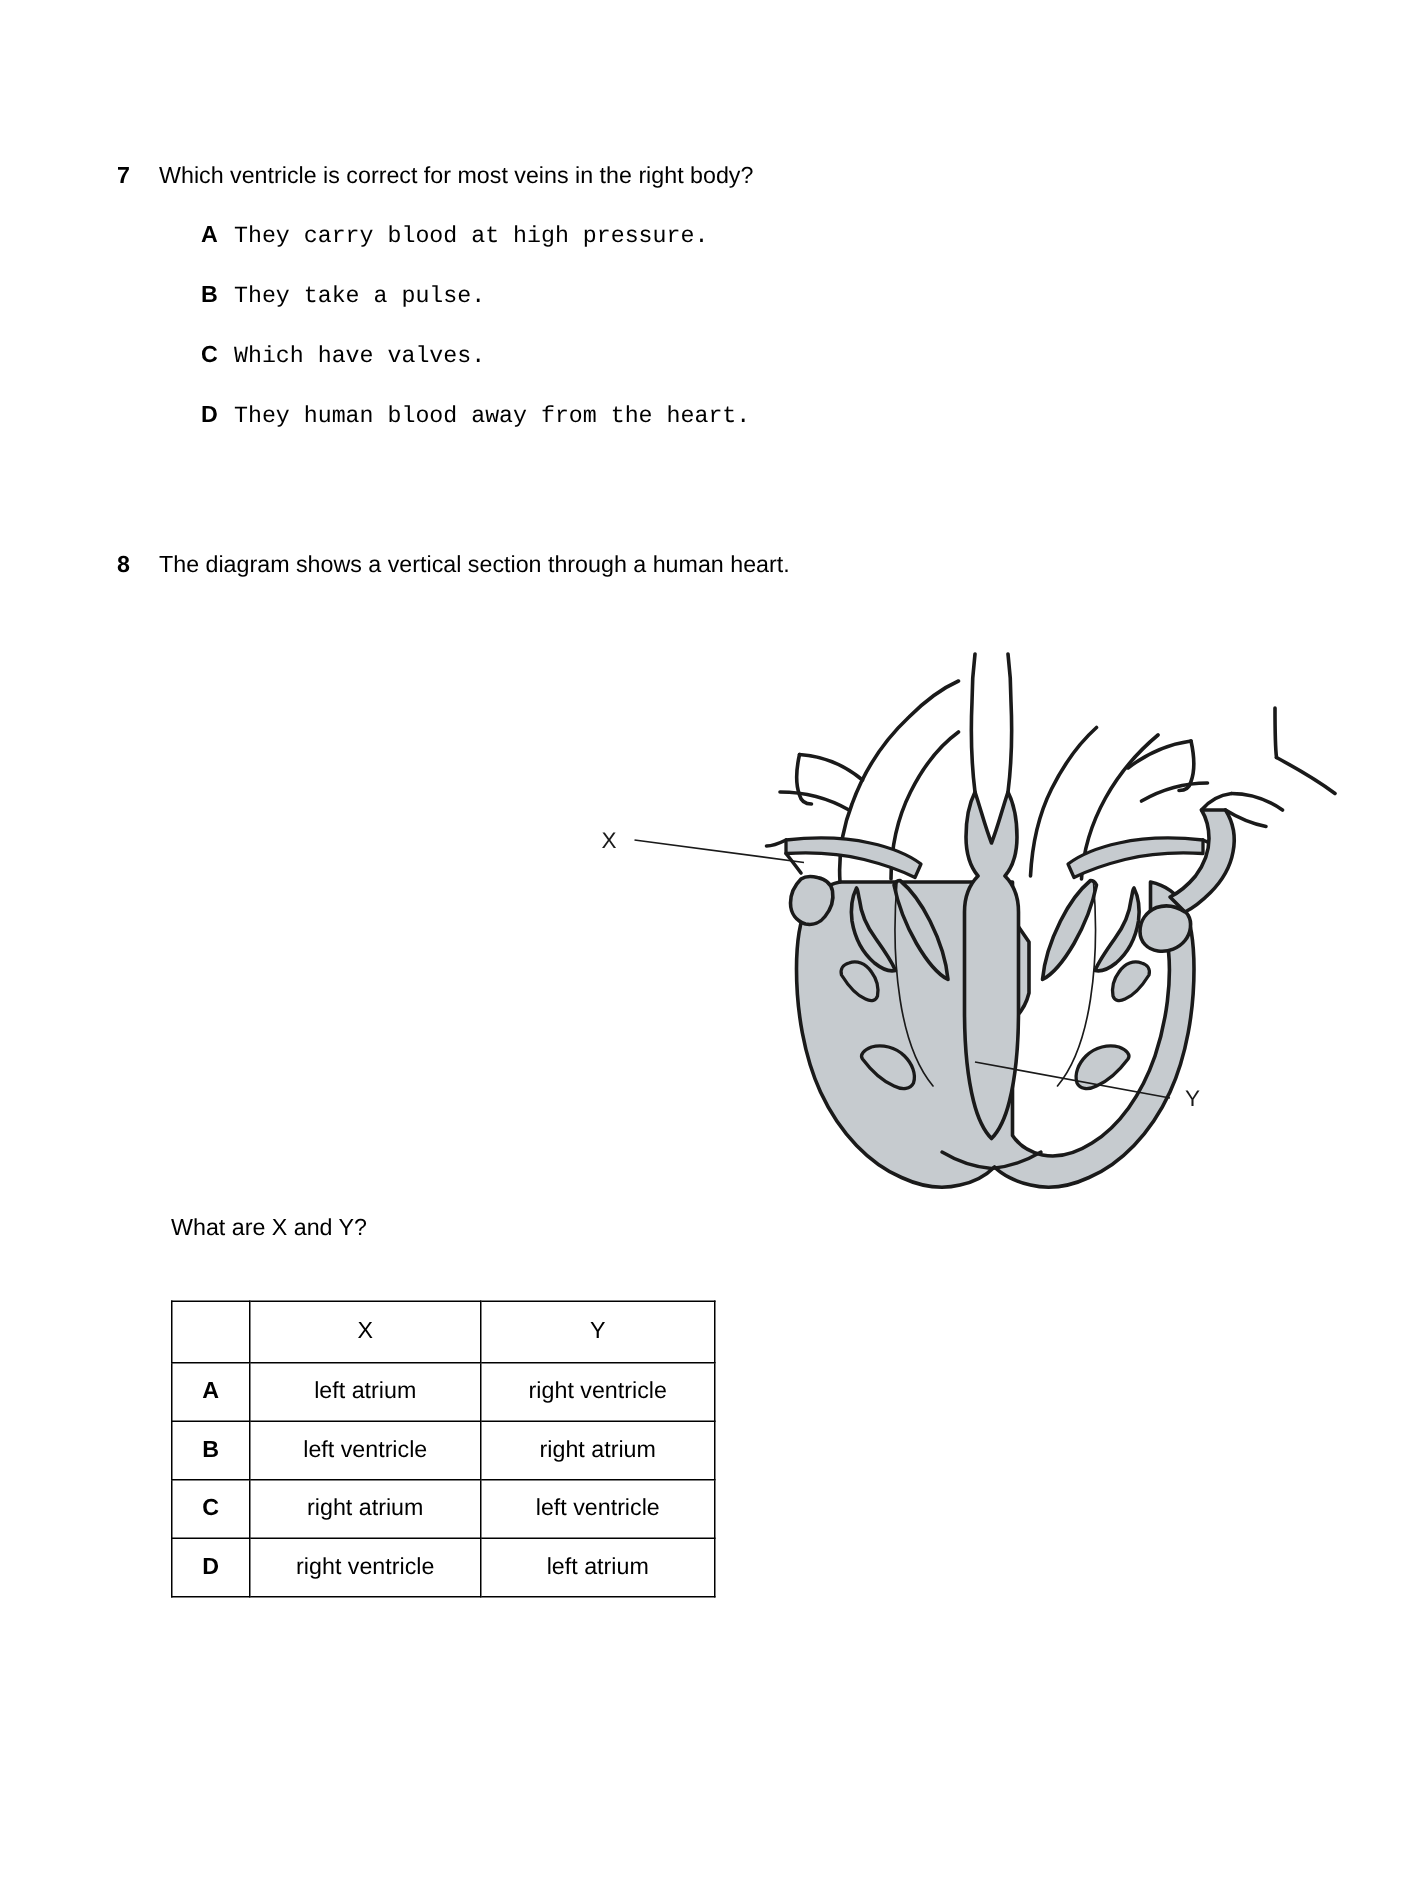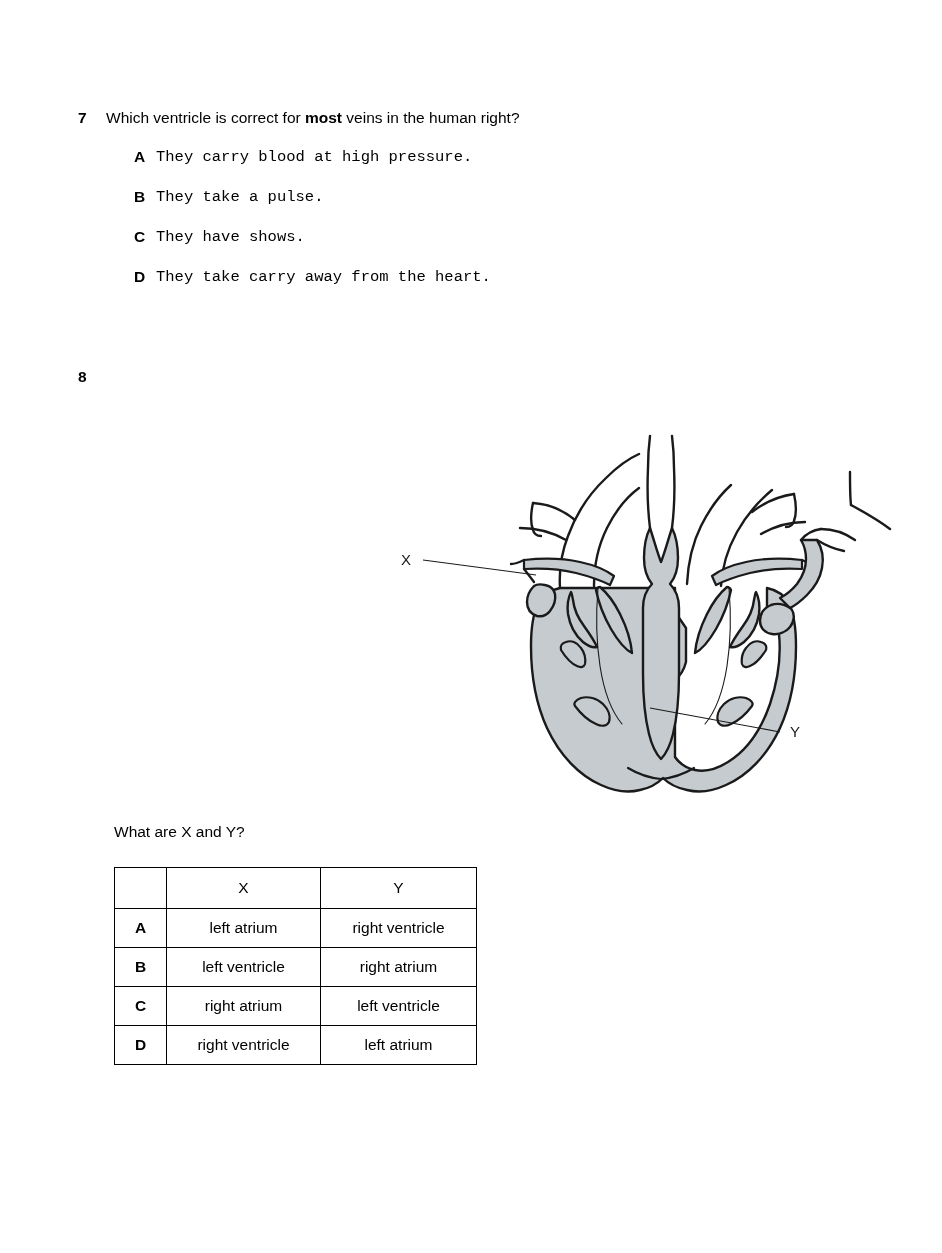--- a/index.html
+++ b/index.html
@@ -37,21 +37,21 @@
     flex: 0 0 28px;
     font-weight: bold;
     font-size: 15.5px;
     line-height: 20px;
   }
   .q-stem {
     font-size: 15.5px;
     line-height: 20px;
     white-space: pre-wrap;
   }
-  .q-stem .bold { font-weight: bold; }
+  .q-stem .bold { font-weight: normal; }
 
   
   .options {
     margin-top: 19px;
   }
   .option {
     display: flex;
     align-items: flex-start;
     height: 40px;
   }
@@ -77,21 +77,21 @@
     left: 250px;
     top: 45px;
     width: 660px;
     height: 400px;
   }
   .figure-wrap svg { display: block; }
 
   .subquestion {
     position: absolute;
     left: 36px;
-    top: 455px;
+    top: 442px;
     font-size: 15.5px;
     line-height: 20px;
   }
 
   
   .answer-table {
     position: absolute;
     left: 36px;
     top: 500px;
     border-collapse: collapse;
@@ -129,46 +129,47 @@
   }
 </style>
 </head>
 <body>
 
 <div class="page">
 
   <div class="question" id="q7" style="top:108px;">
     <div class="q-head">
       <div class="q-num">7</div>
-      <div class="q-stem"><span>Which ventricle is correct for </span><span class="bold">most</span><span> veins in the human right?</span></div>
+      <div class="q-stem"><span>Which ventricle is correct for </span><span class="bold">most</span><span> veins in the right body?</span></div>
     </div>
 
     <div class="options">
       <div class="option">
         <div class="opt-letter">A</div>
         <div class="opt-text">They carry blood at high pressure.</div>
       </div>
       <div class="option">
         <div class="opt-letter">B</div>
         <div class="opt-text">They take a pulse.</div>
       </div>
       <div class="option">
         <div class="opt-letter">C</div>
-        <div class="opt-text">They have shows.</div>
+        <div class="opt-text">Which have valves.</div>
       </div>
       <div class="option">
         <div class="opt-letter">D</div>
-        <div class="opt-text">They take carry away from the heart.</div>
+        <div class="opt-text">They human blood away from the heart.</div>
       </div>
     </div>
   </div>
 
   <div class="question" id="q8">
     <div class="q-head">
       <div class="q-num">8</div>
+      <div class="q-stem">The diagram shows a vertical section through a human heart.</div>
     </div>
 
     <div class="figure-wrap">
       <svg width="660" height="400" viewBox="0 0 660 400">
         <g id="heart-art" fill="none" stroke="#1a1a1a" stroke-width="2.4" stroke-linecap="round" stroke-linejoin="round">
 
           <path fill="#c6cbcf" stroke="#1a1a1a" stroke-width="2.4" d="M232,176
                    C222,178 214,184 210,192
                    C205,202 203,216 203,234
                    C203,262 208,292 219,316

